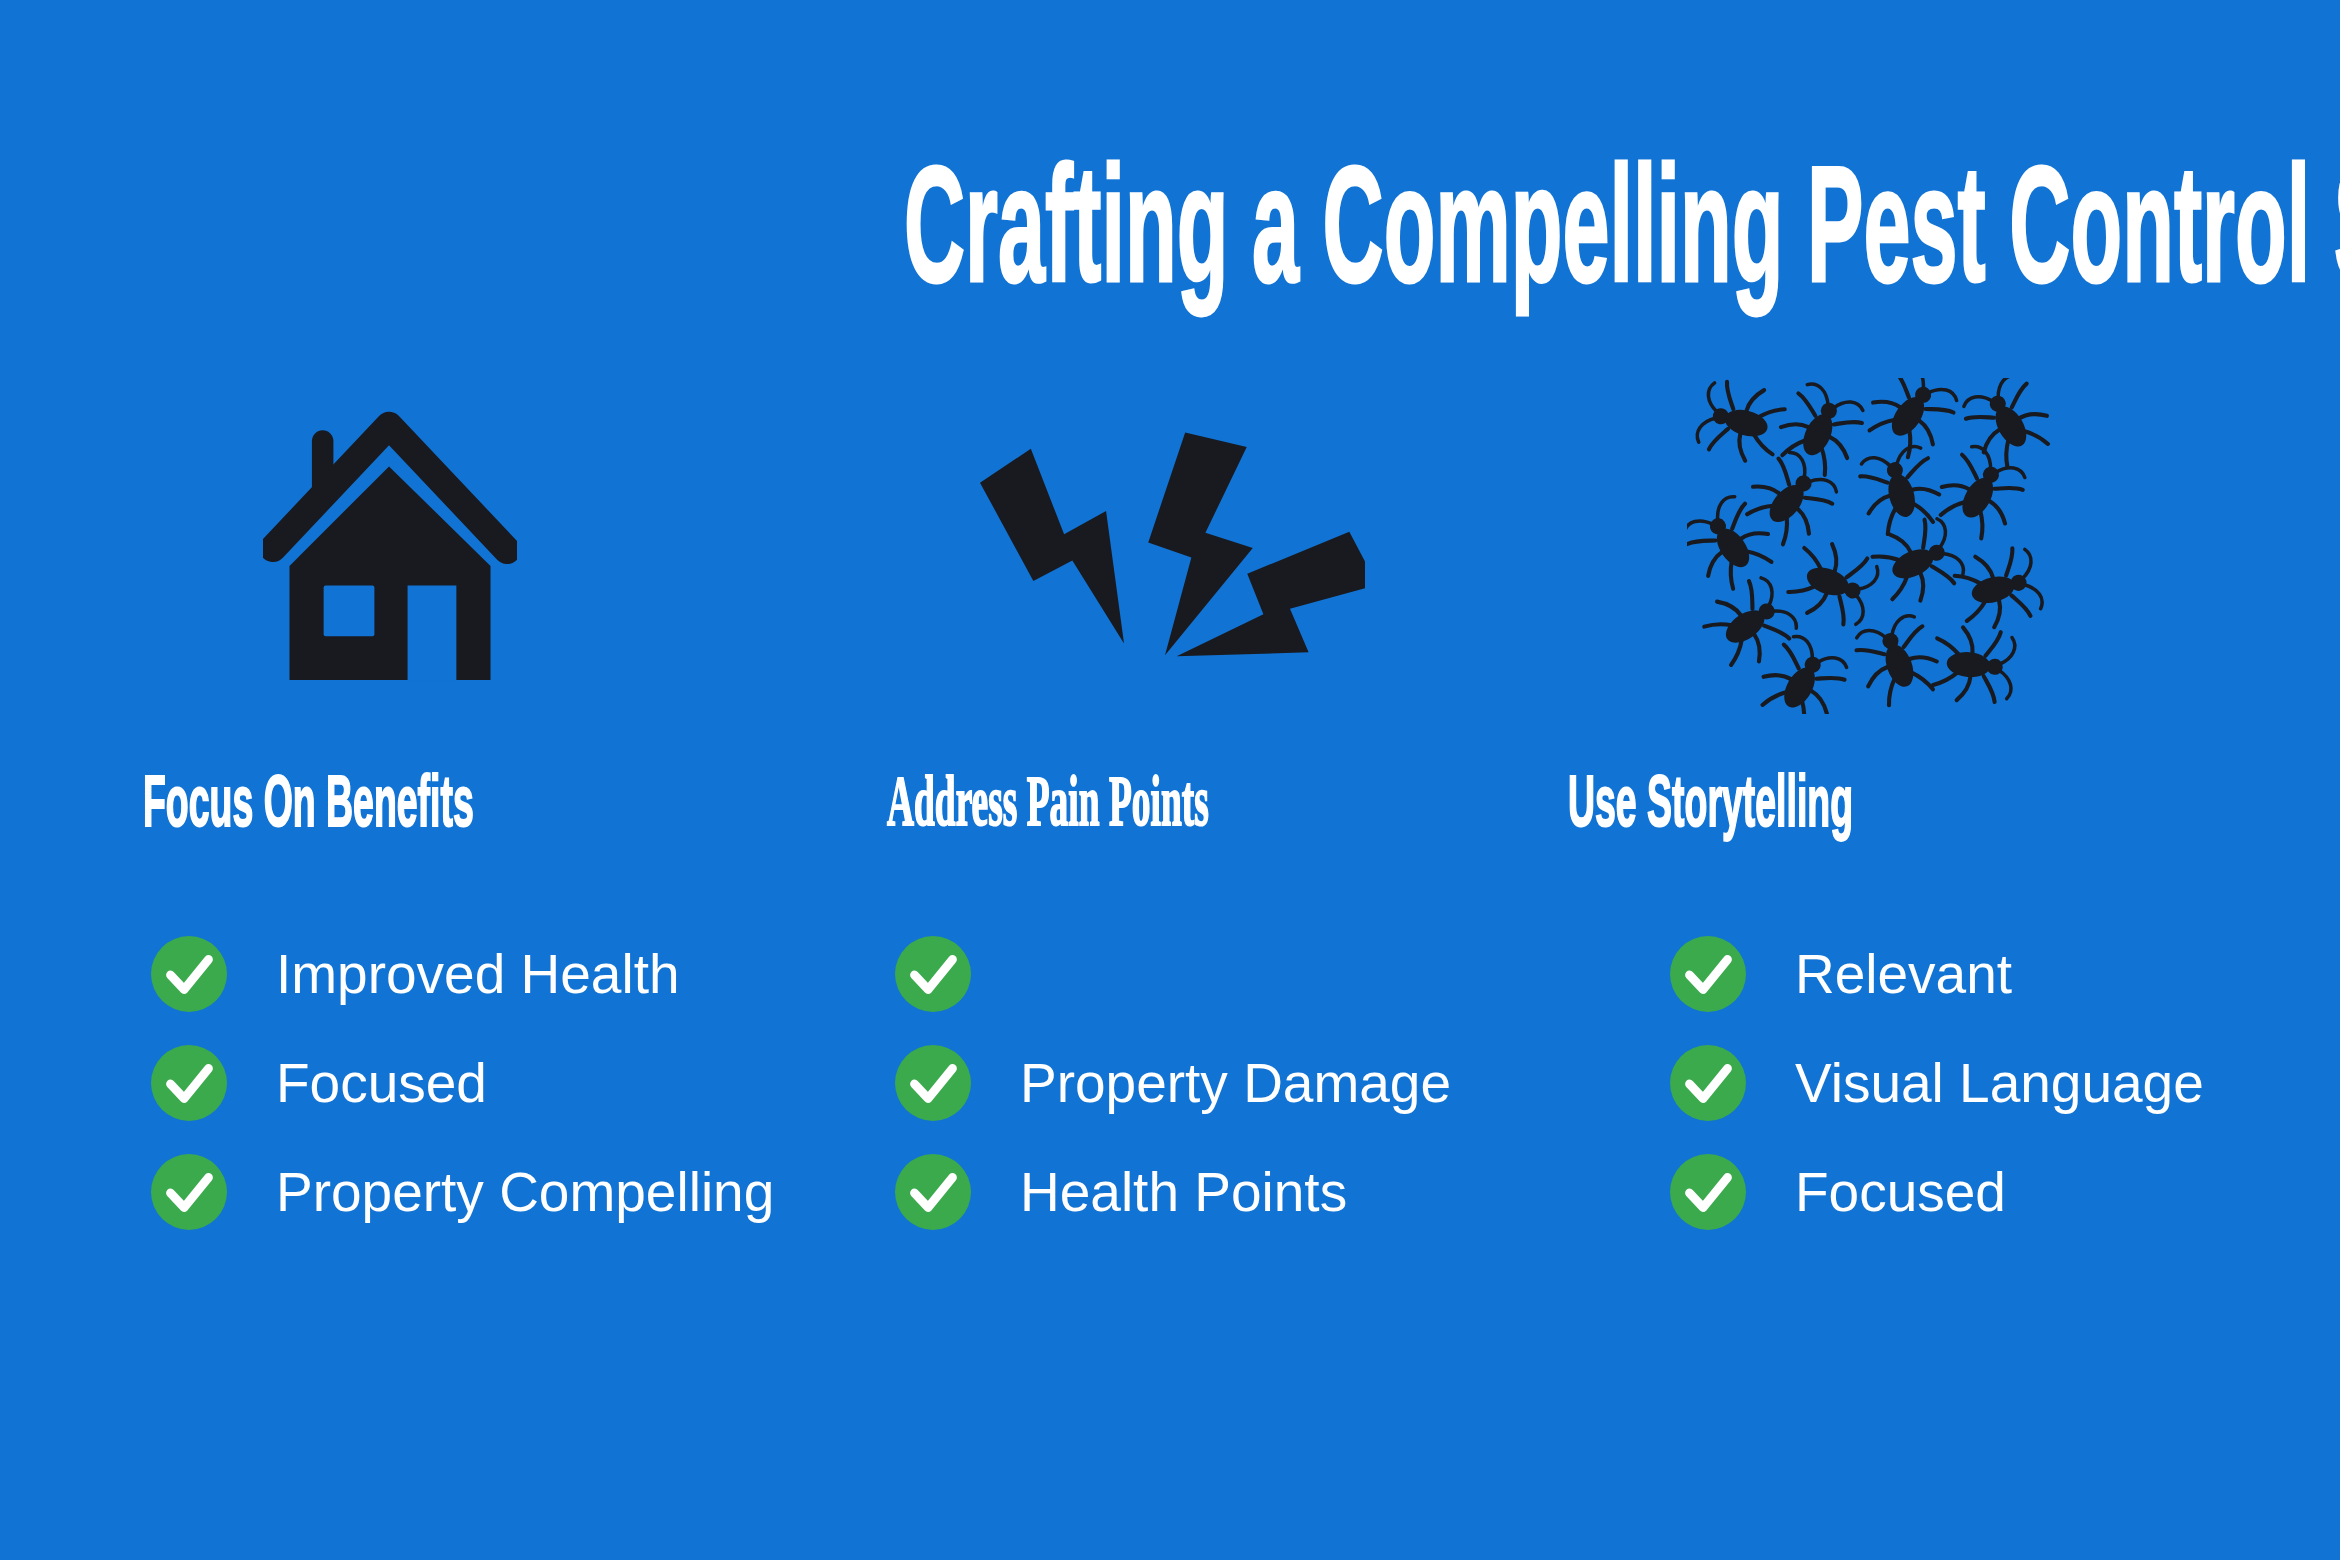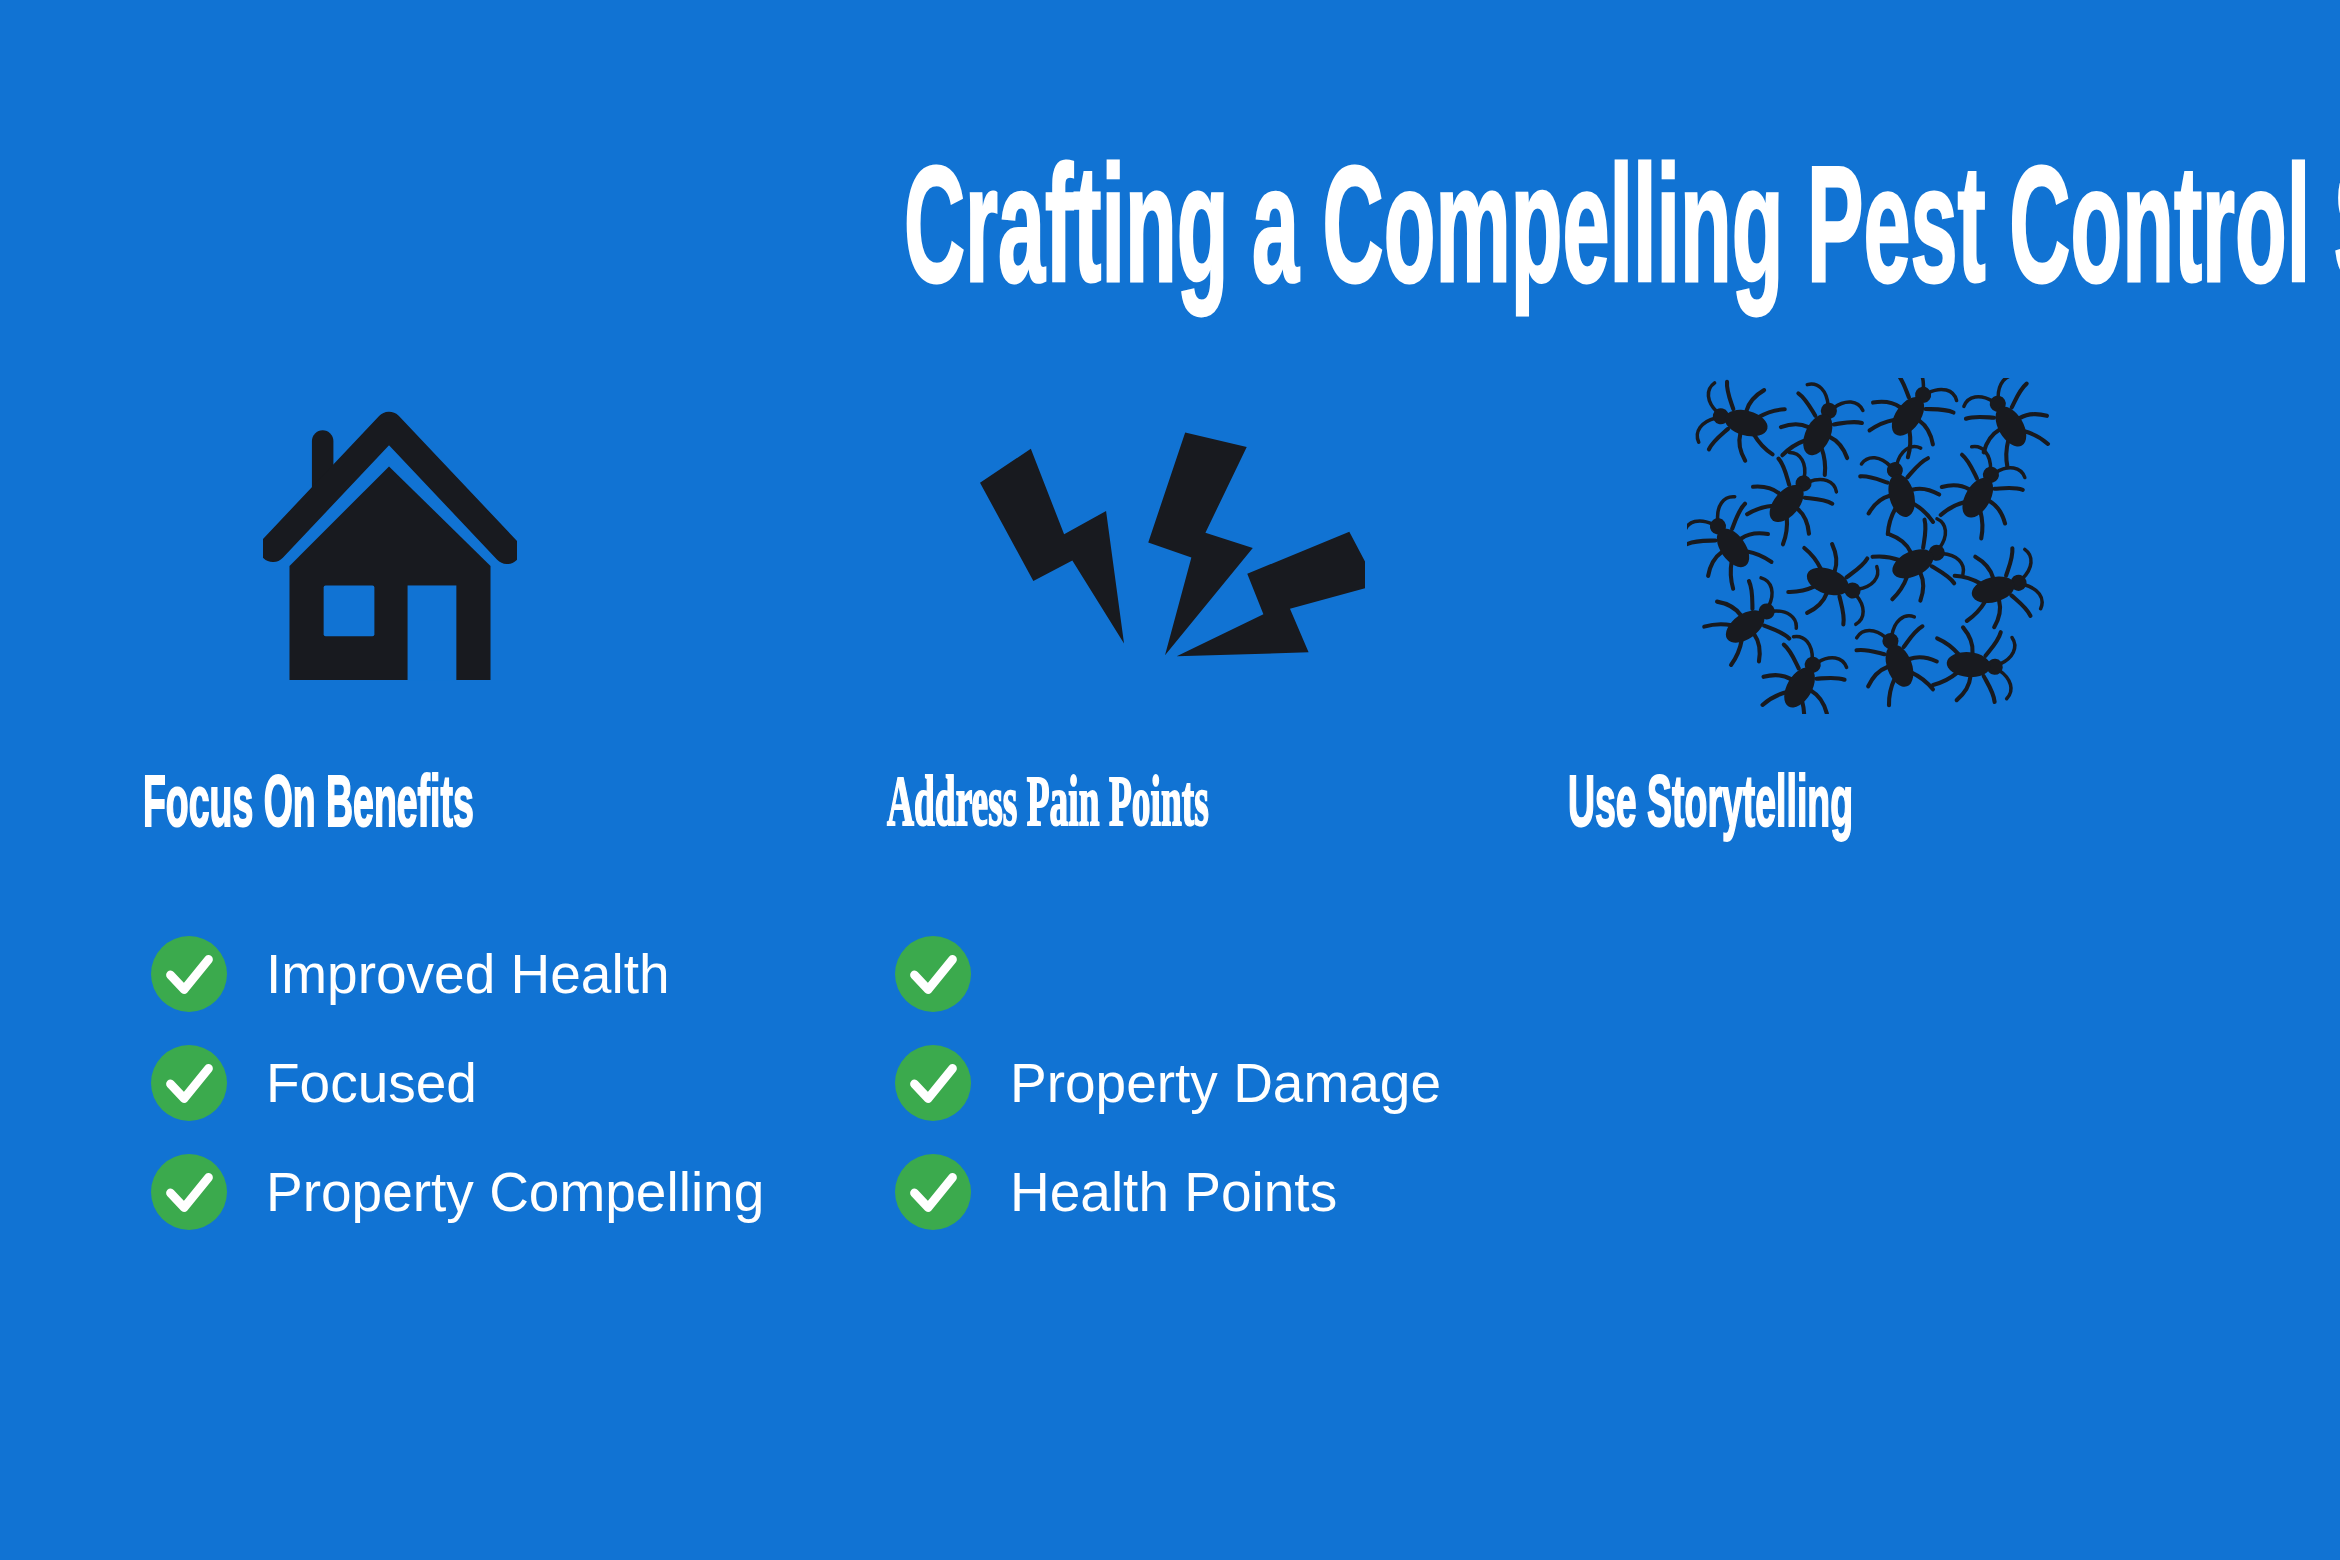--- a/index.html
+++ b/index.html
@@ -34,21 +34,21 @@
     -webkit-text-stroke:2px var(--fg,#ffffff);
   }
   .icon{position:absolute;}
   .icon.house{left:263px;top:402px;width:254px;height:283px;}
   .icon.bolts{left:965px;top:419px;width:400px;height:254px;}
   .icon.bugs{left:1687px;top:378px;width:380px;height:336px;}
   .list{position:absolute;top:936px;}
   .list.c1{left:151px;}
   .list.c2{left:895px;}
   .list.c3{left:1670px;}
-  .row{display:flex;height:76px;margin-bottom:33px;}
+  .row{display:flex;height:76px;margin-bottom:33px;gap:10px;}
   .check{width:76px;height:76px;flex:none;margin-right:39px;}
   .itemtext{
     font-size:55px;line-height:76px;color:var(--fg,#ffffff);
     white-space:nowrap;
   }
   .ink-fill{fill:var(--ink,#181a1f);}
   .ink-stroke{stroke:var(--ink,#181a1f);fill:none;}
   .bg-fill{fill:var(--bg,#1173d3);}
   .check-bg{fill:var(--green,#3baa4d);}
   .check-mark{stroke:var(--fg,#ffffff);fill:none;}
@@ -161,15 +161,38 @@
     </div>
     <div class="row">
       <svg class="check" viewBox="0 0 78 78">
         <circle class="check-bg" cx="39" cy="39" r="39"></circle>
         <path class="check-mark" d="M20 40 L34 55 L59 24" stroke-width="9" stroke-linecap="round" stroke-linejoin="round"></path>
       </svg>
       <span class="itemtext">Health Points</span>
     </div>
   </div>
 
+  <div class="list c3">
+    <div class="row">
+      <svg class="check" viewBox="0 0 78 78">
+        <circle class="check-bg" cx="39" cy="39" r="39"></circle>
+        <path class="check-mark" d="M20 40 L34 55 L59 24" stroke-width="9" stroke-linecap="round" stroke-linejoin="round"></path>
+      </svg>
+      <span class="itemtext">Relevant</span>
+    </div>
+    <div class="row">
+      <svg class="check" viewBox="0 0 78 78">
+        <circle class="check-bg" cx="39" cy="39" r="39"></circle>
+        <path class="check-mark" d="M20 40 L34 55 L59 24" stroke-width="9" stroke-linecap="round" stroke-linejoin="round"></path>
+      </svg>
+      <span class="itemtext">Visual Language</span>
+    </div>
+    <div class="row">
+      <svg class="check" viewBox="0 0 78 78">
+        <circle class="check-bg" cx="39" cy="39" r="39"></circle>
+        <path class="check-mark" d="M20 40 L34 55 L59 24" stroke-width="9" stroke-linecap="round" stroke-linejoin="round"></path>
+      </svg>
+      <span class="itemtext">Focused</span>
+    </div>
+  </div>
 
 </div>
 
 
 </body></html>

